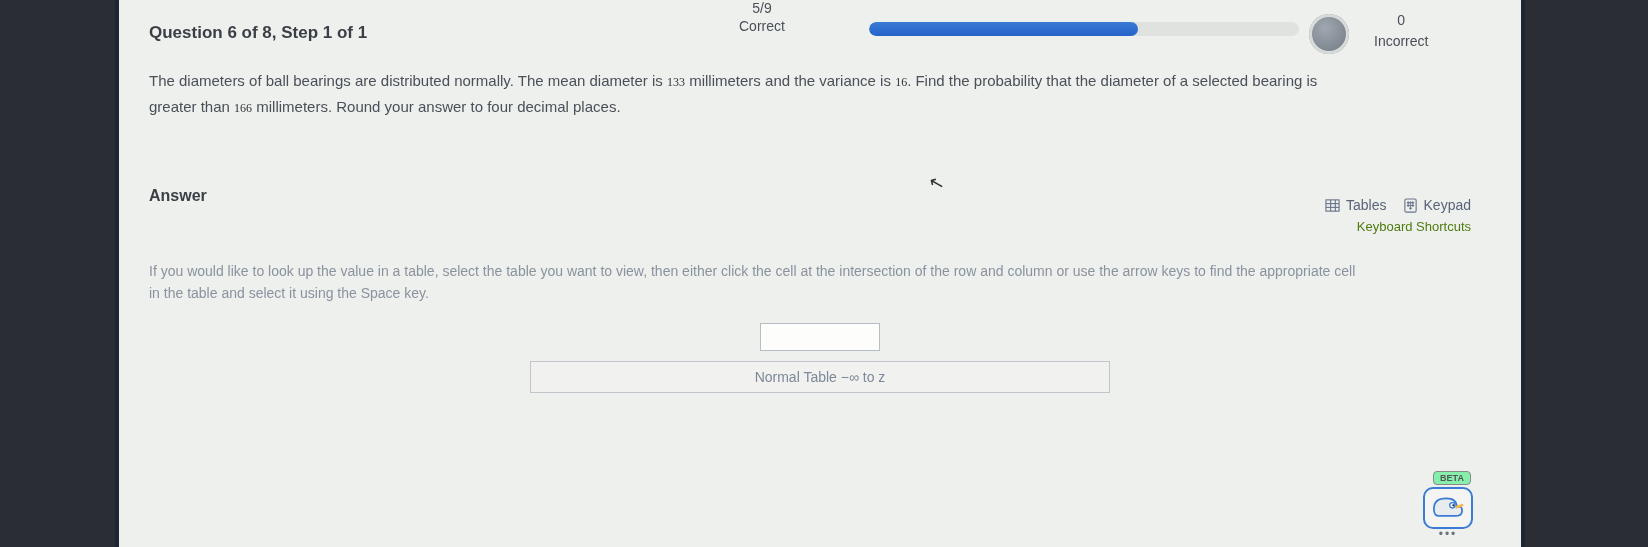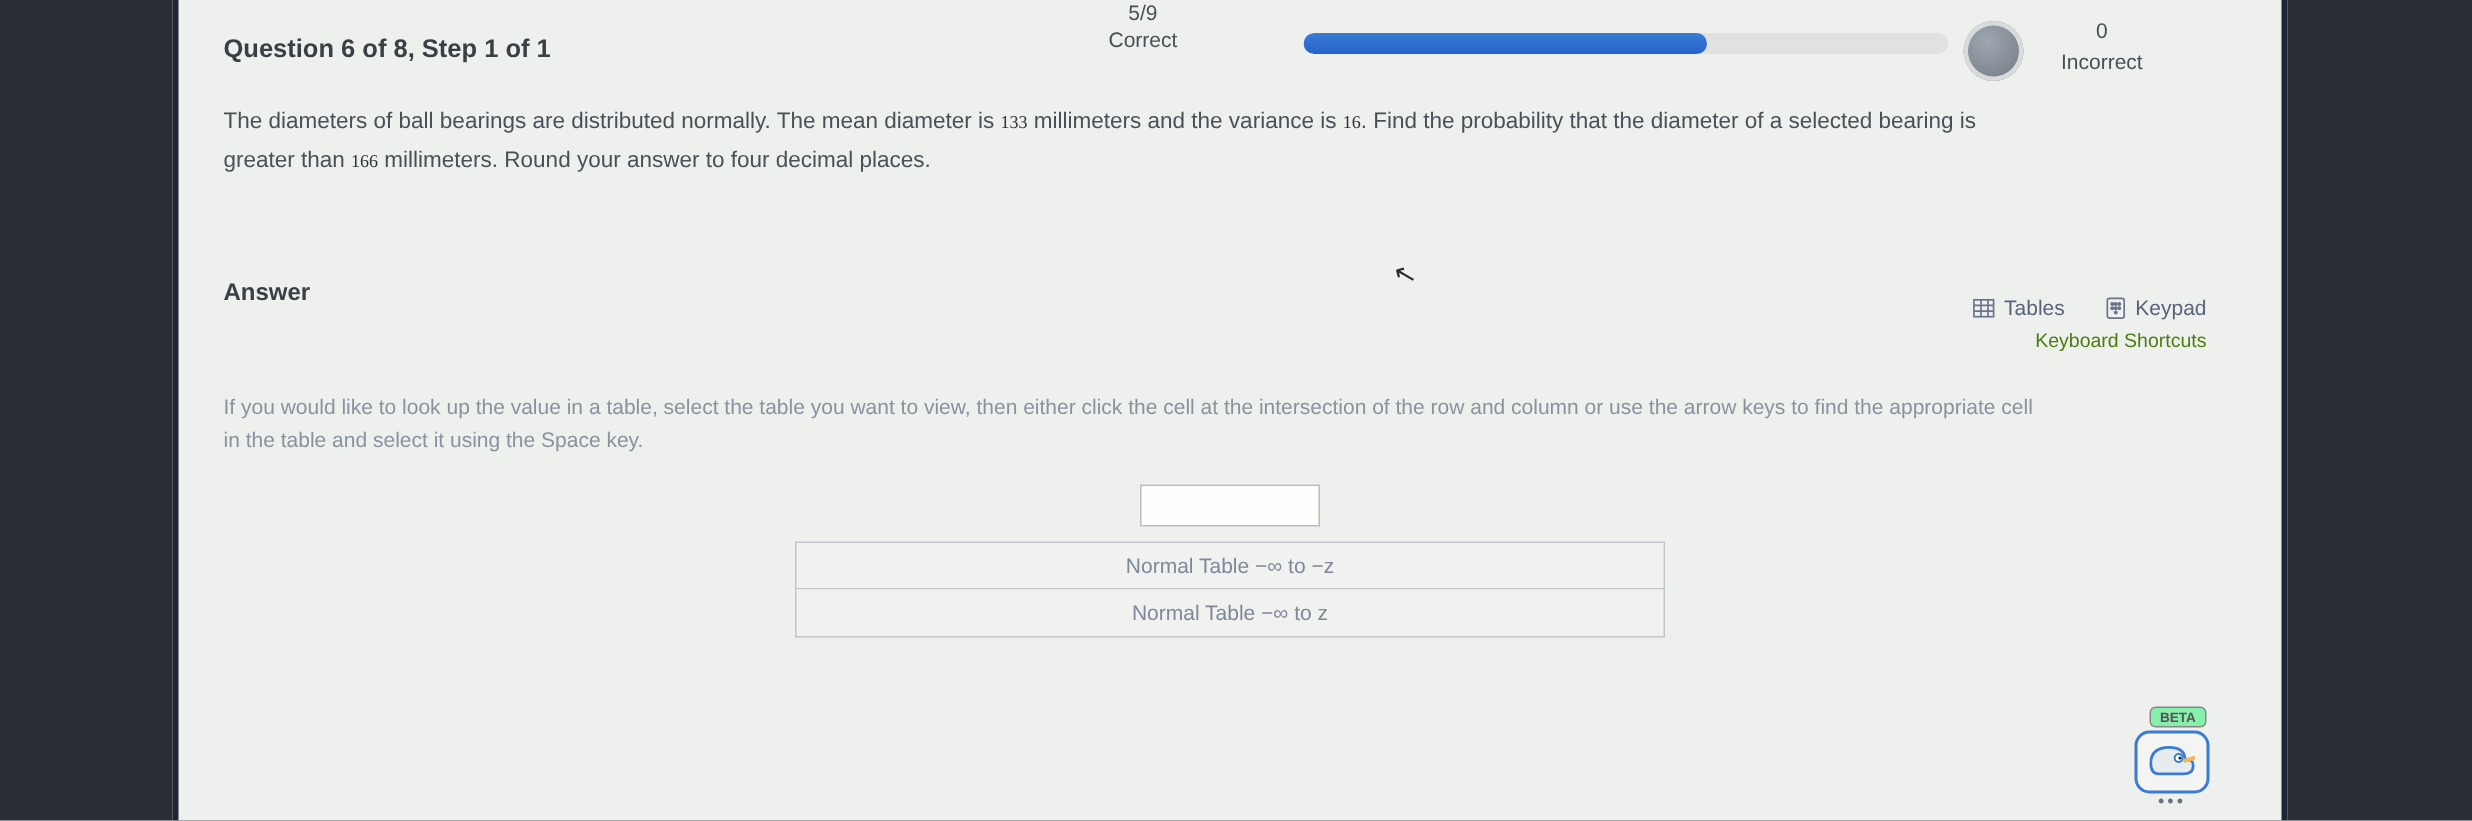--- a/index.html
+++ b/index.html
@@ -94,21 +94,21 @@
   .answer-section { margin-top: 68px; position: relative; }
   .answer-title { font-size: 16px; font-weight: 600; color: #3a3f45; }
   .tools {
     position: absolute;
     right: 20px;
     top: 10px;
     text-align: right;
     color: #6a748a;
     font-size: 14px;
   }
-  .tools-row { display: flex; gap: 26px; justify-content: flex-start; align-items: center; margin-bottom: 6px; }
+  .tools-row { display: flex; gap: 16px; justify-content: flex-start; align-items: center; margin-bottom: 6px; }
   .tool-btn { display: inline-flex; align-items: center; gap: 6px; cursor: pointer; color: #5a6478; }
   .tool-btn svg { width: 15px; height: 15px; fill: #6a748a; stroke: #6a748a; }
   .kbs { color: #4d7c0f; font-size: 13px; }
   .hint-text {
     margin-top: 55px;
     font-size: 14px;
     color: #8a929e;
     line-height: 1.6;
     max-width: 1210px;
   }
@@ -235,21 +235,20 @@
           </span>
         </div>
         <div class="kbs">Keyboard Shortcuts</div>
       </div>
 
       <div class="hint-text">If you would like to look up the value in a table, select the table you want to view, then either click the cell at the intersection of the row and column or use the arrow keys to find the appropriate cell in the table and select it using the Space key.</div>
 
       <div class="input-zone">
         <input class="answer-input" type="text" value="" style="">
         <div class="table-btns">
-          <div class="table-btn">Normal Table −∞ to −z</div>
           <div class="table-btn">Normal Table −∞ to z</div>
         </div>
       </div>
     </div>
 
     <div class="cursor-arrow">↖</div>
 
     <div class="beta-widget">
       <span class="beta-tag">BETA</span>
       <div class="mascot">

